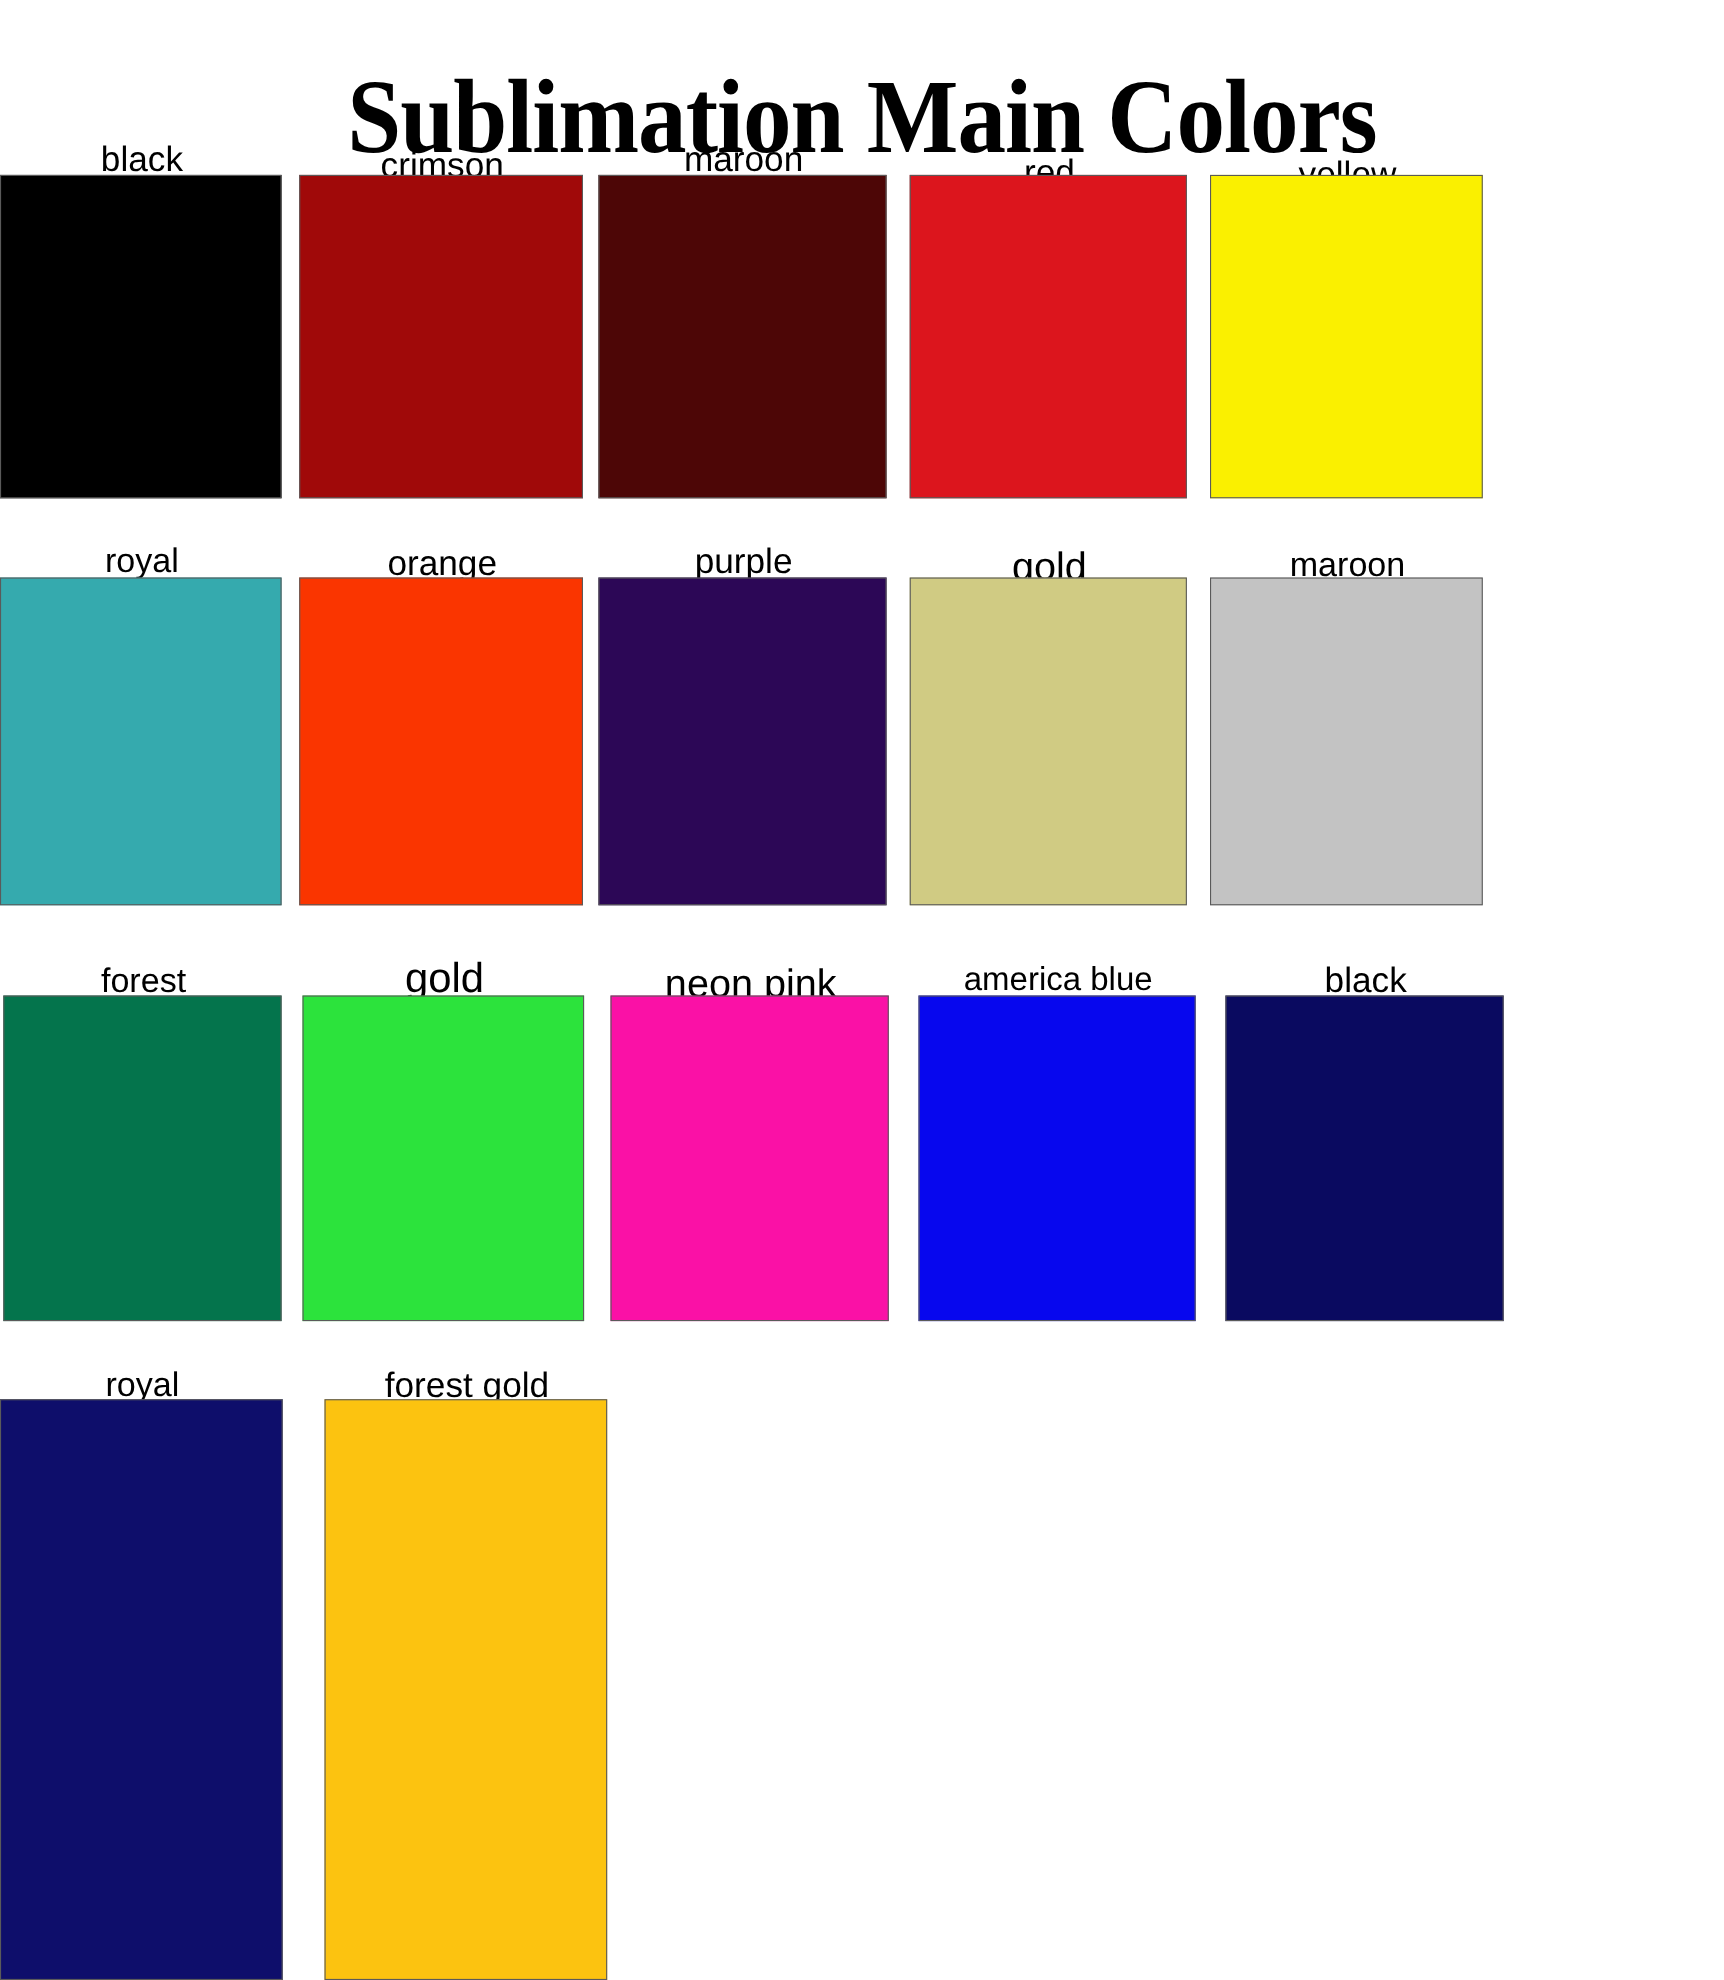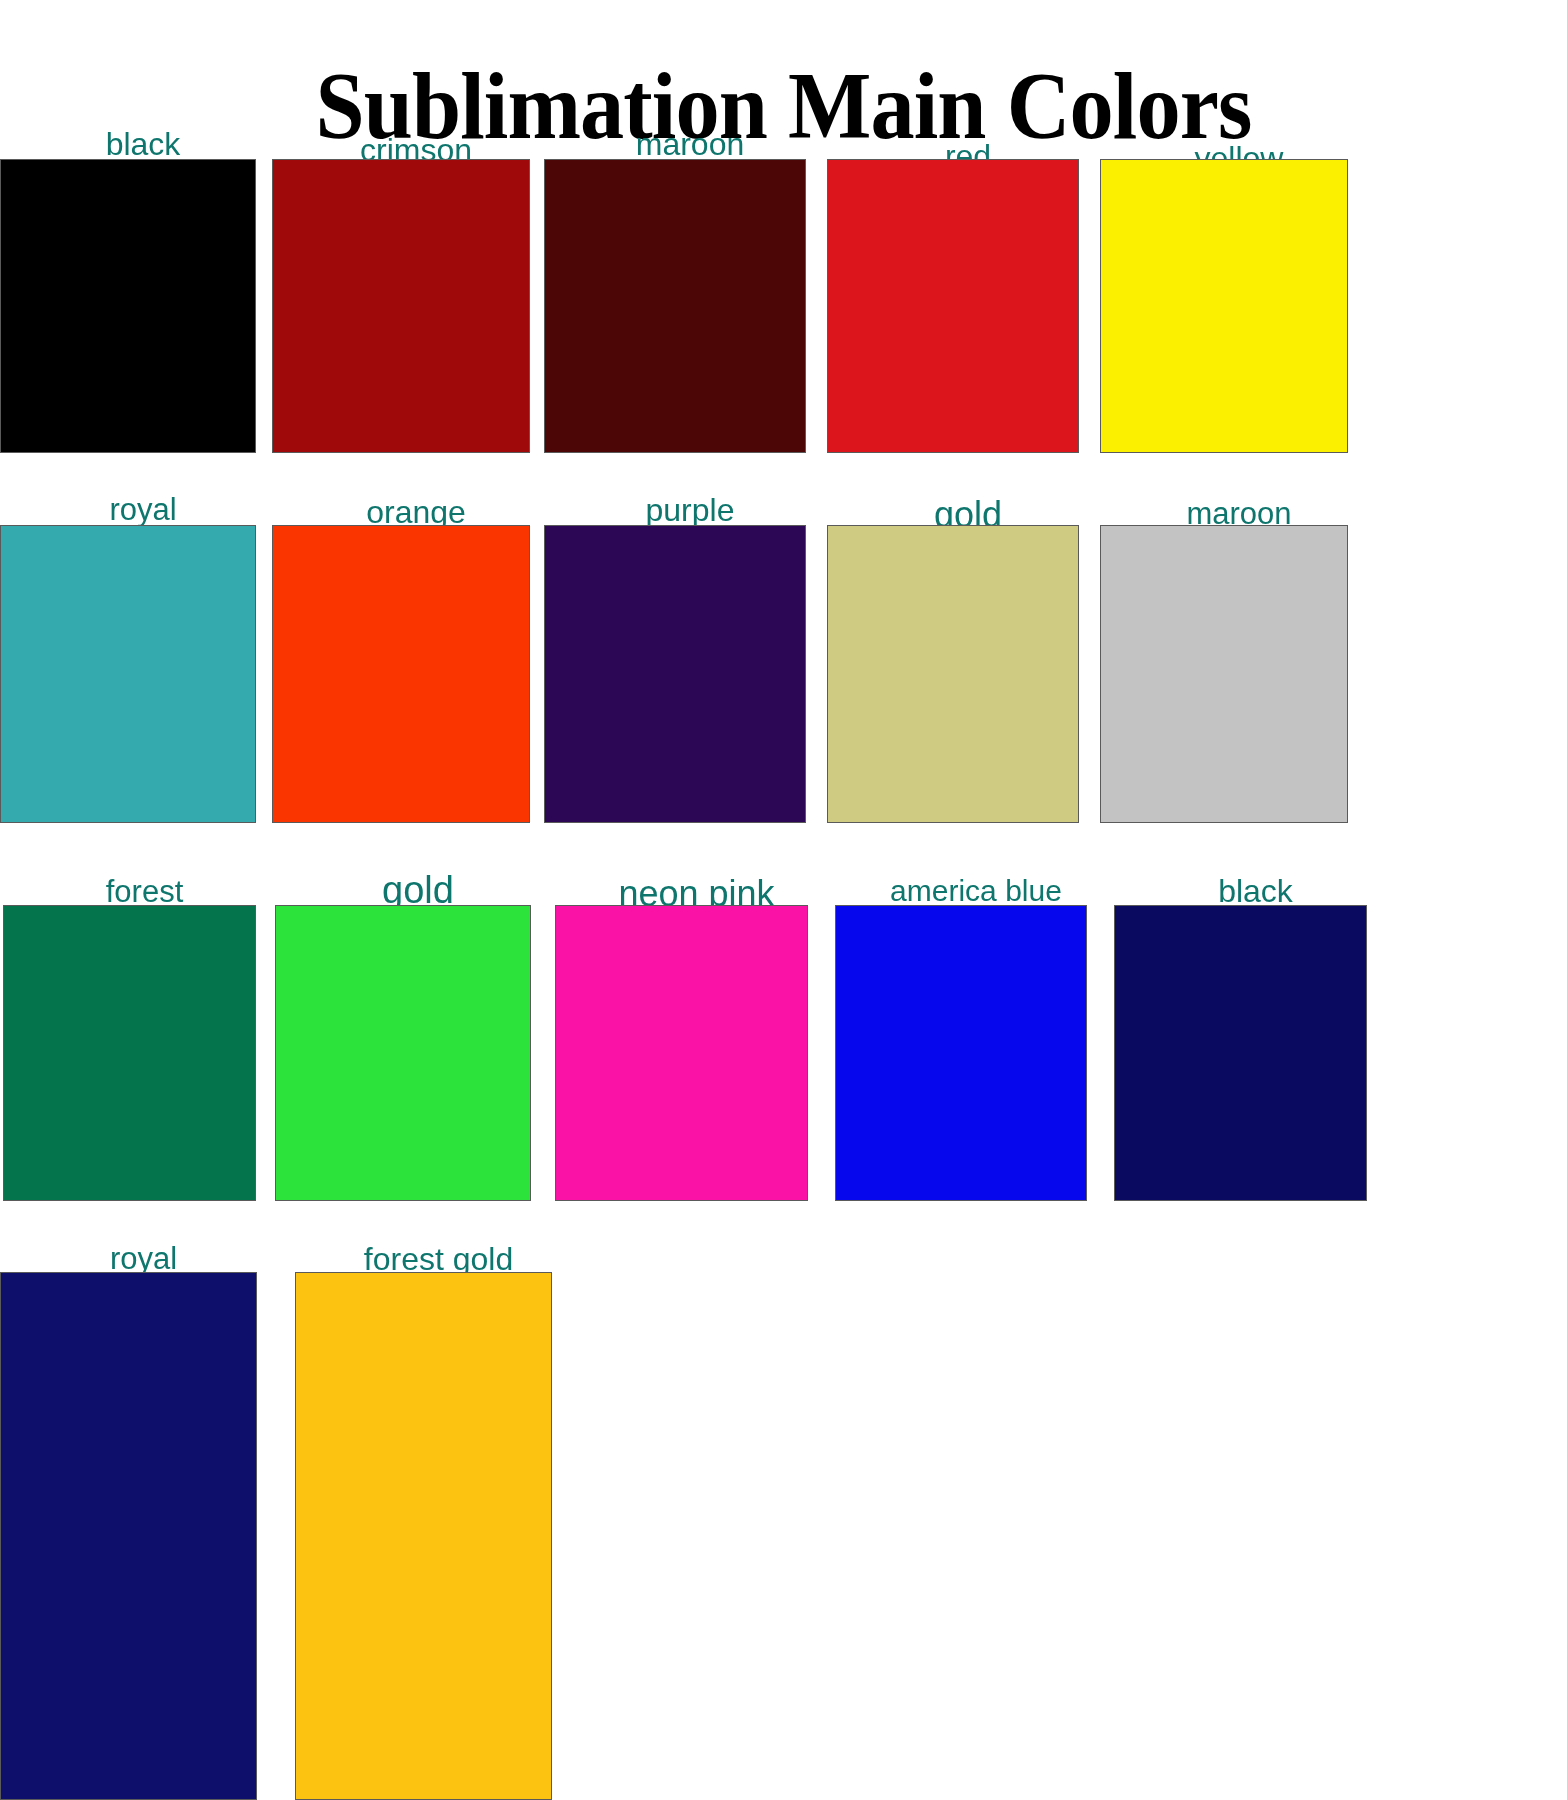--- a/index.html
+++ b/index.html
@@ -31,24 +31,24 @@
     transform-origin: 50% 0;
     white-space: nowrap;
   }
 
   .swatch-cell {
     position: absolute;
   }
 
   .swatch-label {
     position: absolute;
-    left: 15px;
+    left: 1px;
     width: 100%;
     text-align: center;
-    color: #0f766e;
+    color: #000000;
     font-family: "Liberation Sans", sans-serif;
     white-space: nowrap;
     line-height: 1.0;
   }
 
   .swatch-box {
     position: absolute;
     left: 0;
     border: 1px solid #5a5a5a;
     box-sizing: border-box;

